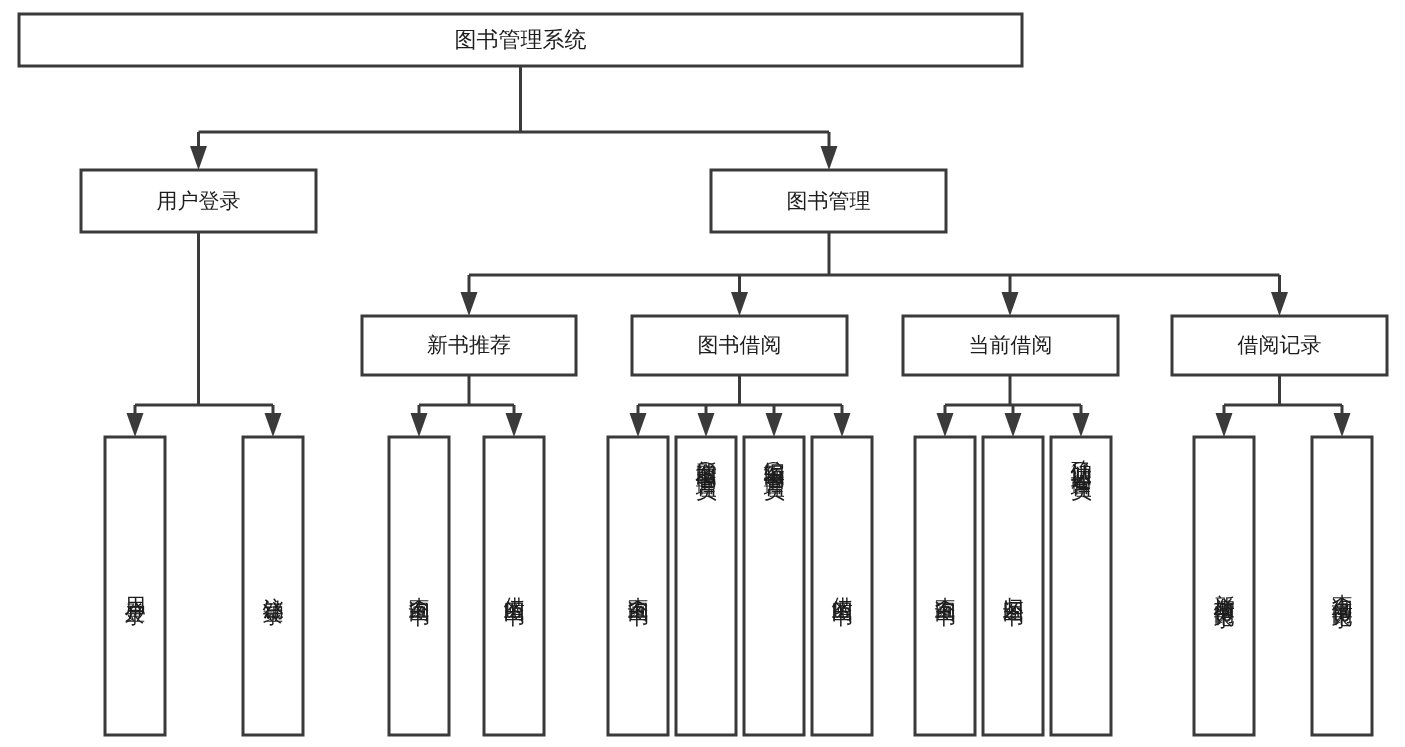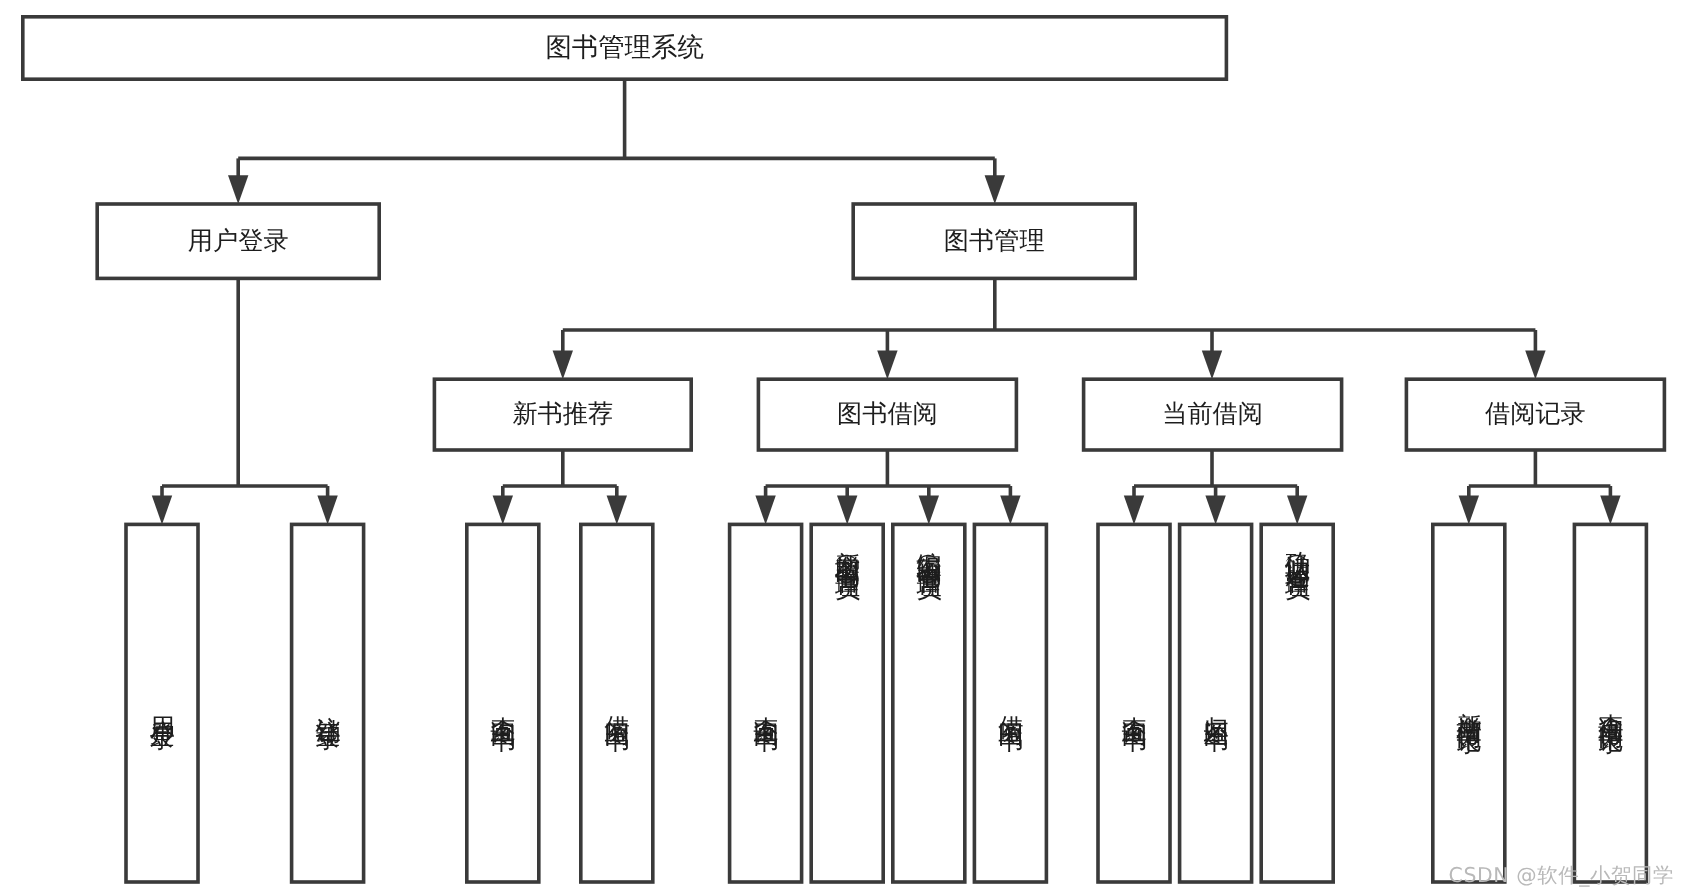--- a/index.html
+++ b/index.html
@@ -262,15 +262,14 @@
     <div class="vtext" style="margin-top:6px;">确认归还（管理员）</div>
   </div>
 
   <div class="vtext-wrap" style="left:1194px; top:437px; width:60px; height:298px;">
     <div class="vtext">新增借阅记录</div>
   </div>
   <div class="vtext-wrap" style="left:1312px; top:437px; width:60px; height:298px;">
     <div class="vtext">查询借阅记录</div>
   </div>
 
-  <div class="watermark">CSDN @软件_小贺同学</div>
 
 </div>
 
 </body></html>

